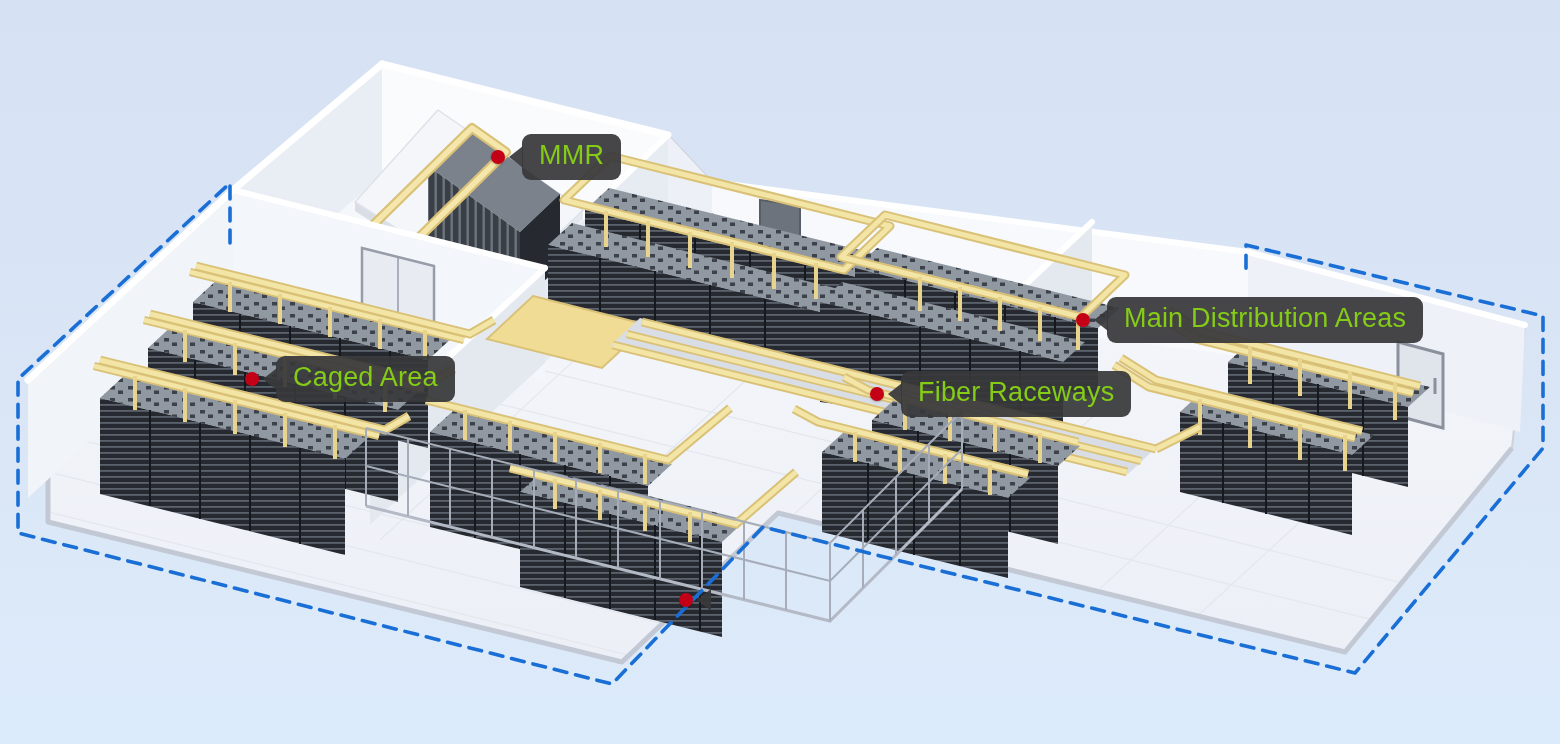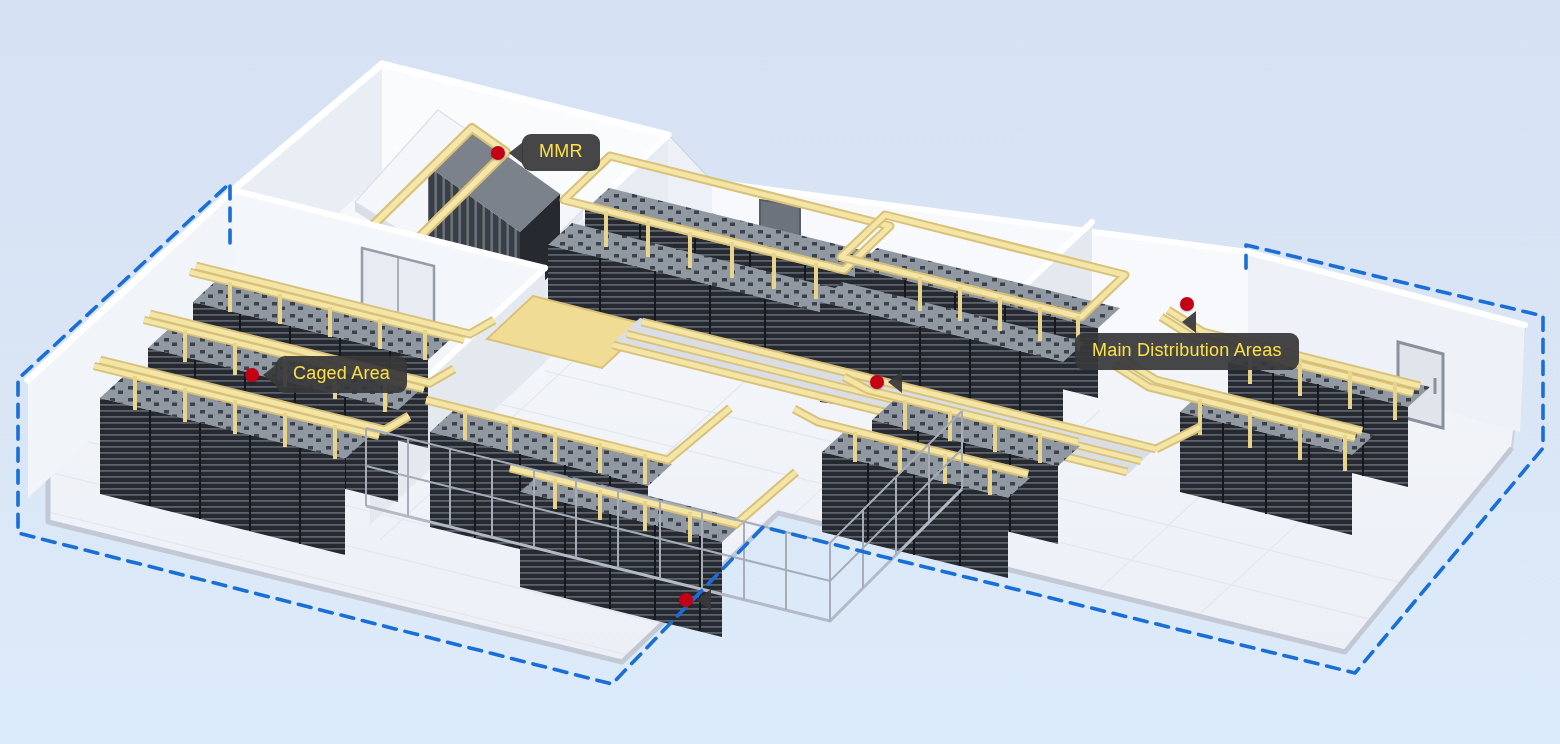--- a/index.html
+++ b/index.html
@@ -14,27 +14,27 @@
   .callout .dot{
     width:14px;height:14px;border-radius:50%;background:#c40016;flex:0 0 auto;
     box-shadow:0 1px 2px rgba(0,0,0,.25);
   }
   .callout .tail{
     width:0;height:0;margin-left:4px;flex:0 0 auto;
     border-top:11px solid transparent;border-bottom:11px solid transparent;
     border-right:14px solid rgba(56,56,58,.93);
   }
   .callout .pill{
-    background:rgba(56,56,58,.93);color:#fde047;font-size:18px;line-height:1;
+    background:rgba(56,56,58,.93);color:#84cc16;font-size:27px;line-height:1;
     padding:8px 17px 11px;border-radius:9px;white-space:nowrap;
     margin-left:-1px;letter-spacing:.2px;
   }
   #callout-mmr{left:491px;top:134px;}
   #callout-caged-area{left:245px;top:356px;}
-  #callout-main-distribution-areas{left:1076px;top:297px;flex-direction:column;}
+  #callout-main-distribution-areas{left:1076px;top:297px;}
   #callout-fiber-raceways{left:870px;top:371px;}
   #callout-osp-fiber-cable{left:679px;top:589px;}
 </style>
 </head>
 <body>
 
 <div class="stage">
 
 <svg width="1560" height="744" viewBox="0 0 1560 744" aria-hidden="true">
   <defs>
@@ -288,20 +288,21 @@
 
 <div class="callout" id="callout-main-distribution-areas">
   <span class="dot"></span>
   <span class="tail"></span>
   <span class="pill">Main Distribution Areas</span>
 </div>
 
 <div class="callout" id="callout-fiber-raceways">
   <span class="dot"></span>
   <span class="tail"></span>
+  <span class="pill">Fiber Raceways</span>
 </div>
 
 <div class="callout" id="callout-osp-fiber-cable">
   <span class="dot"></span>
   <span class="tail"></span>
 </div>
 
 </div>
 
 </body></html>

